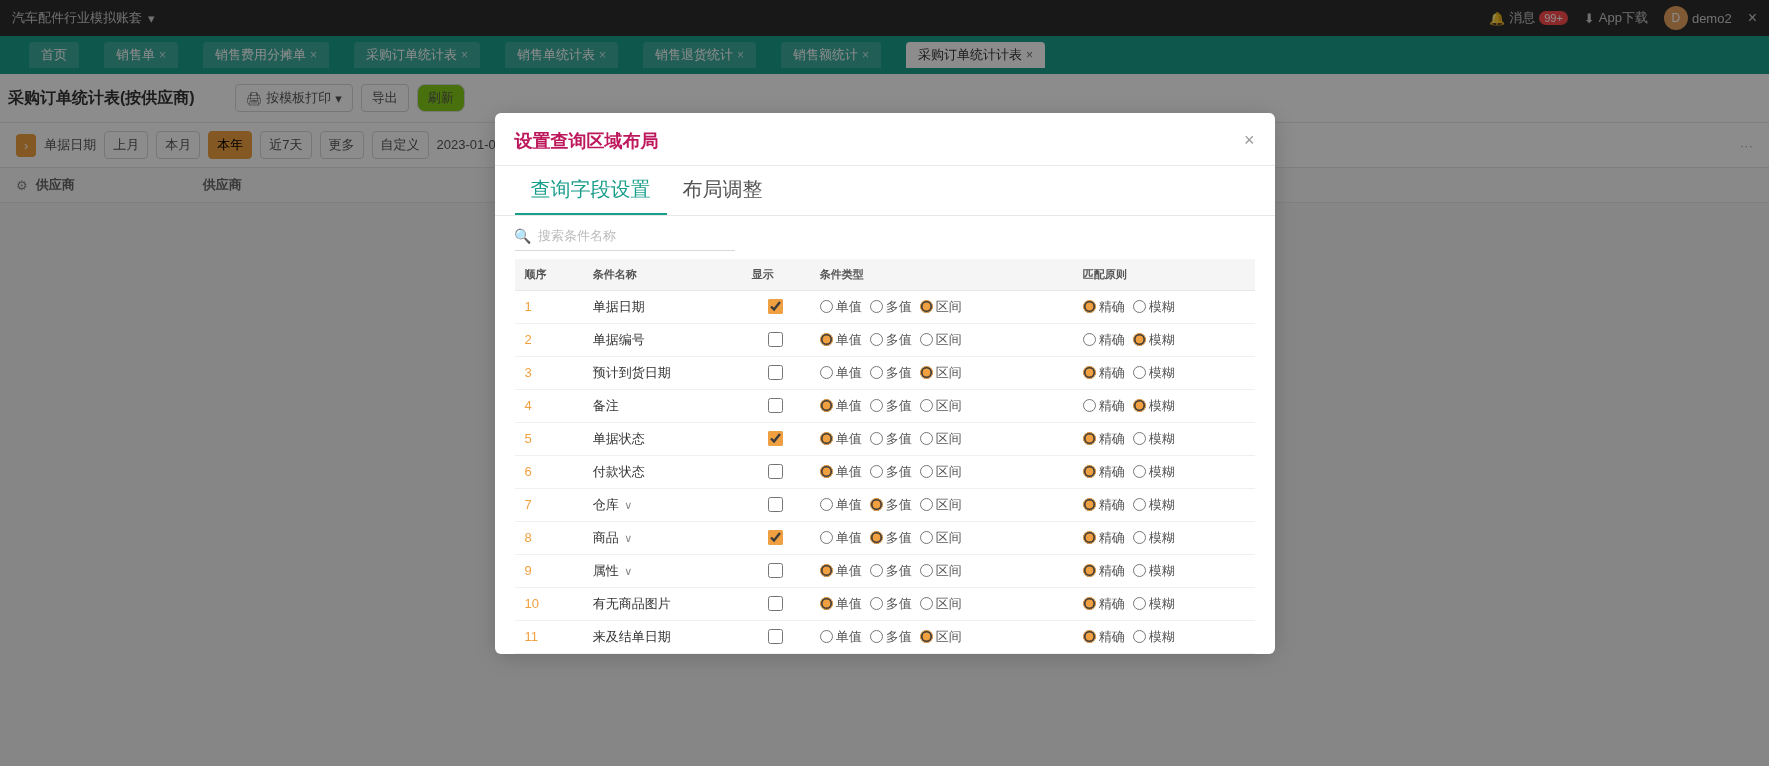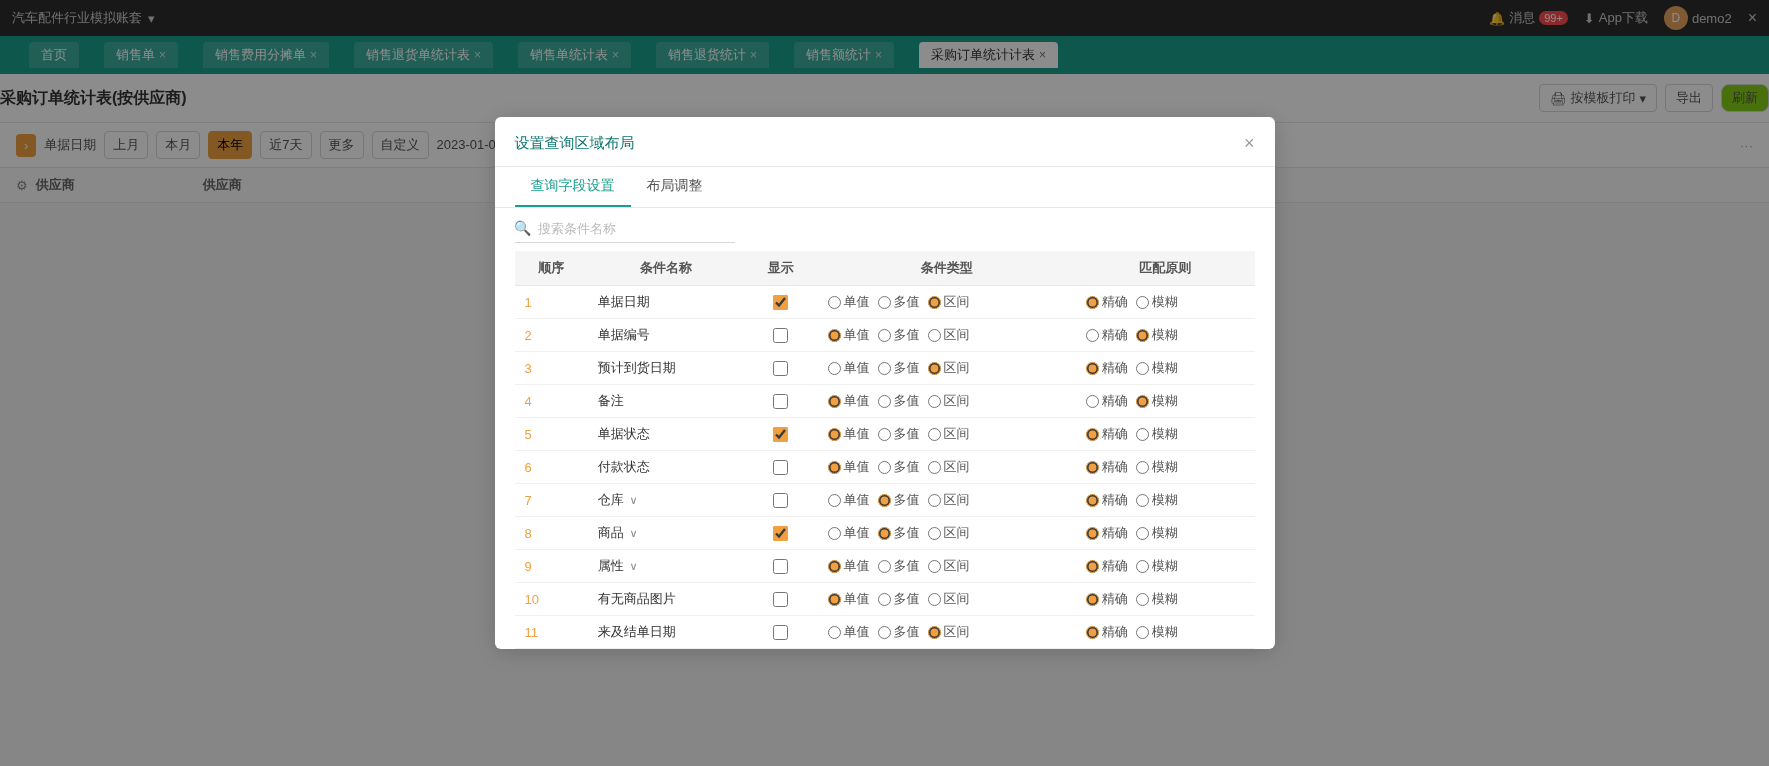--- a/index.html
+++ b/index.html
@@ -41,24 +41,23 @@
       gap: 4px;
       white-space: nowrap;
       margin-left: 21px;
     }
     .tab-item.active { background: white; color: #333; }
     .tab-item .tab-close { color: inherit; font-size: 12px; opacity: 0.7; }
 
     
     .page-header {
       background: white;
-      padding: 10px 0;
-      display: flex;
-      align-items: center;
-      justify-content: space-between;
+      padding: 10px 8px;
+      display: flex;
+      align-items: center;
       border-bottom: 1px solid #e8e8e8;
       gap: 40px;
     }
     .page-title { font-size: 16px; font-weight: bold; color: #333; }
     .page-actions { display: flex; align-items: center; gap: 8px; }
     .btn-print { background: white; border: 1px solid #d9d9d9; padding: 4px 10px; border-radius: 4px; cursor: pointer; font-size: 13px; color: #555; display: flex; align-items: center; gap: 4px; }
     .btn-export { background: white; border: 1px solid #d9d9d9; padding: 4px 10px; border-radius: 4px; cursor: pointer; font-size: 13px; color: #555; }
     .btn-refresh { background: #84cc16; border: 1px solid #d9d9d9; padding: 4px 10px; border-radius: 8px; cursor: pointer; font-size: 13px; color: #555; }
 
     
@@ -116,34 +115,34 @@
       display: flex;
       flex-direction: column;
     }
     .dialog-header {
       padding: 16px 20px 12px;
       border-bottom: 1px solid #e8e8e8;
       display: flex;
       align-items: center;
       justify-content: space-between;
     }
-    .dialog-title { font-size: 15px; font-weight: normal; color: #0f766e; }
+    .dialog-title { font-size: 18px; font-weight: bold; color: #be185d; }
     .dialog-close { cursor: pointer; color: #999; font-size: 18px; }
 
     
     .dialog-tabs {
       display: flex;
       padding: 0 20px;
       border-bottom: 1px solid #e8e8e8;
       gap: 0;
     }
     .dialog-tab {
       padding: 10px 16px;
       cursor: pointer;
-      font-size: 14px;
+      font-size: 20px;
       color: #555;
       border-bottom: 2px solid transparent;
     }
     .dialog-tab.active {
       color: #1a9e8c;
       border-bottom-color: #1a9e8c;
       font-weight: 500;
     }
 
     
@@ -168,22 +167,22 @@
       overflow-y: auto;
       padding: 0 20px;
     }
     .dialog-table {
       width: 100%;
       border-collapse: collapse;
     }
     .dialog-table thead tr th {
       background: #f5f5f5;
       padding: 8px 10px;
-      text-align: center;
-      font-size: 13px;
+      text-align: left;
+      font-size: 11px;
       color: #555;
       font-weight: 600;
       border-bottom: 1px solid #e8e8e8;
       white-space: nowrap;
     }
     .dialog-table tbody tr {
       border-bottom: 1px solid #f0f0f0;
     }
     .dialog-table tbody tr td {
       padding: 7px 10px;
@@ -270,21 +269,21 @@
   </div>
   <div class="tab-item">
     <span>销售单</span>
     <span class="tab-close">×</span>
   </div>
   <div class="tab-item">
     <span>销售费用分摊单</span>
     <span class="tab-close">×</span>
   </div>
   <div class="tab-item">
-    <span>销售退货单统计表</span>
+    <span>采购订单统计表</span>
     <span class="tab-close">×</span>
   </div>
   <div class="tab-item">
     <span>销售单统计表</span>
     <span class="tab-close">×</span>
   </div>
   <div class="tab-item">
     <span>销售退货统计</span>
     <span class="tab-close">×</span>
   </div>

